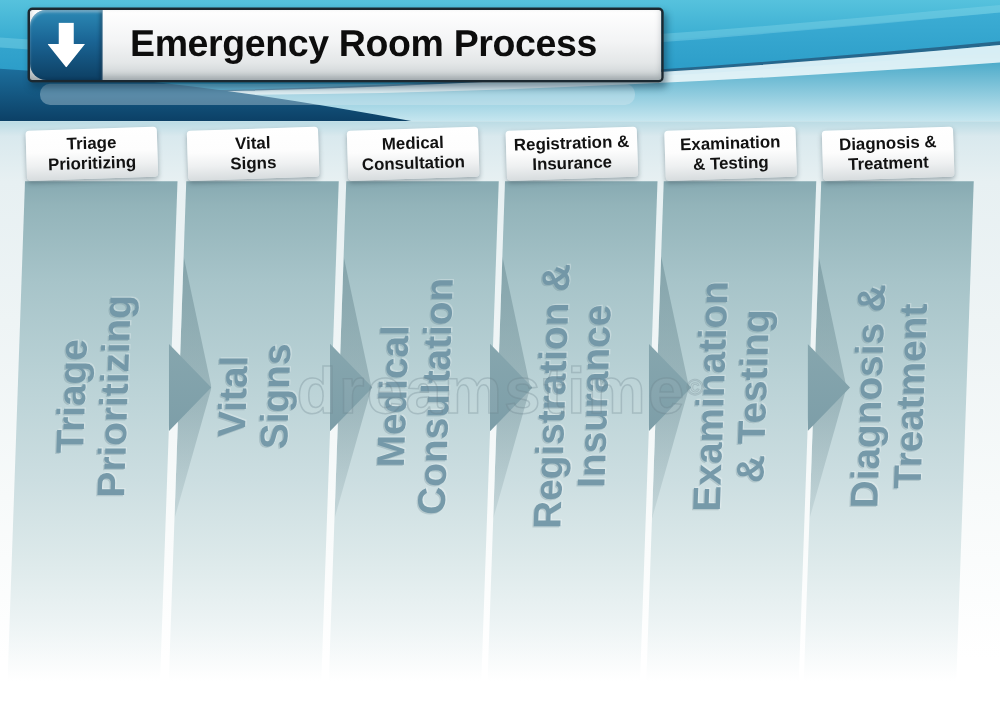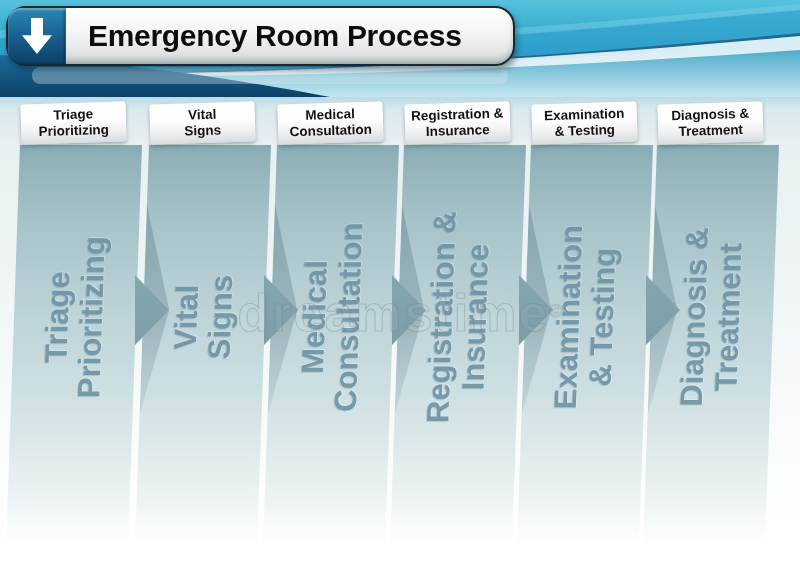--- a/index.html
+++ b/index.html
@@ -4,22 +4,22 @@
 <style>
   html,body{margin:0;padding:0;background:#ffffff;}
   .stage{
     position:relative; width:800px; height:574px; overflow:hidden;
     font-family:"Liberation Sans", sans-serif; background:#ffffff;
   }
   
   .banner{position:absolute;left:0;top:0;width:800px;height:97px;}
   .banner svg{position:absolute;left:0;top:0;}
   .pill{
-    position:absolute;left:6px;top:6px;width:505px;height:56px;
-    border-radius:20px;border:2px solid #1b2830;
+    position:absolute;left:22px;top:6px;width:505px;height:56px;
+    border-radius:4px;border:2px solid #1b2830;
     background:linear-gradient(180deg,#ffffff 0%,#f3f4f5 45%,#e4e7e8 75%,#c9cfd1 100%);
     box-shadow:2px 4px 6px rgba(8,40,60,0.45), inset 0 -3px 5px rgba(30,50,60,0.25);
     display:flex;align-items:center;
   }
   .pill-cap{
     position:absolute;left:0;top:0;bottom:0;width:58px;
     border-radius:13px 0 0 13px;
     background:linear-gradient(180deg,#2b89b5 0%,#1a6494 45%,#0d3f63 100%);
     box-shadow:inset 0 2px 2px rgba(255,255,255,0.35), inset -2px 0 3px rgba(0,20,40,0.4);
   }

